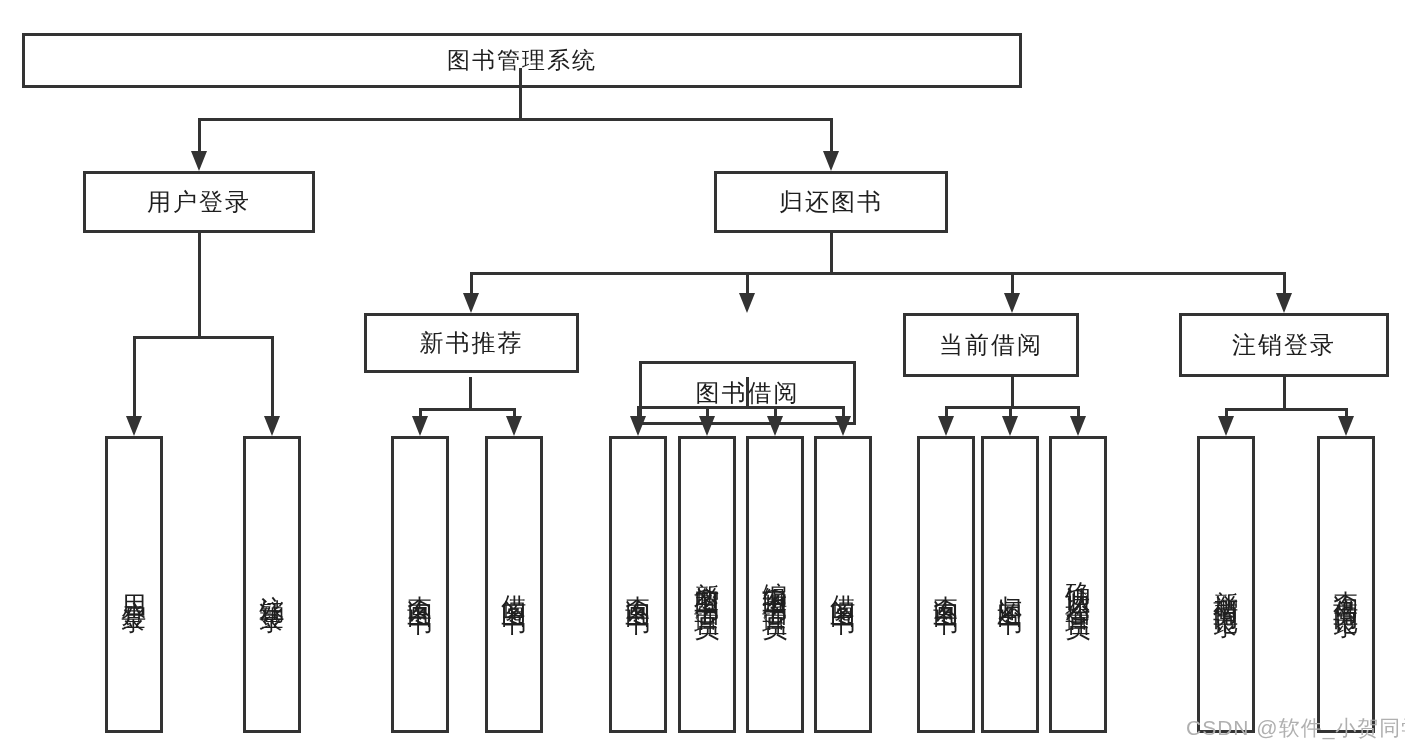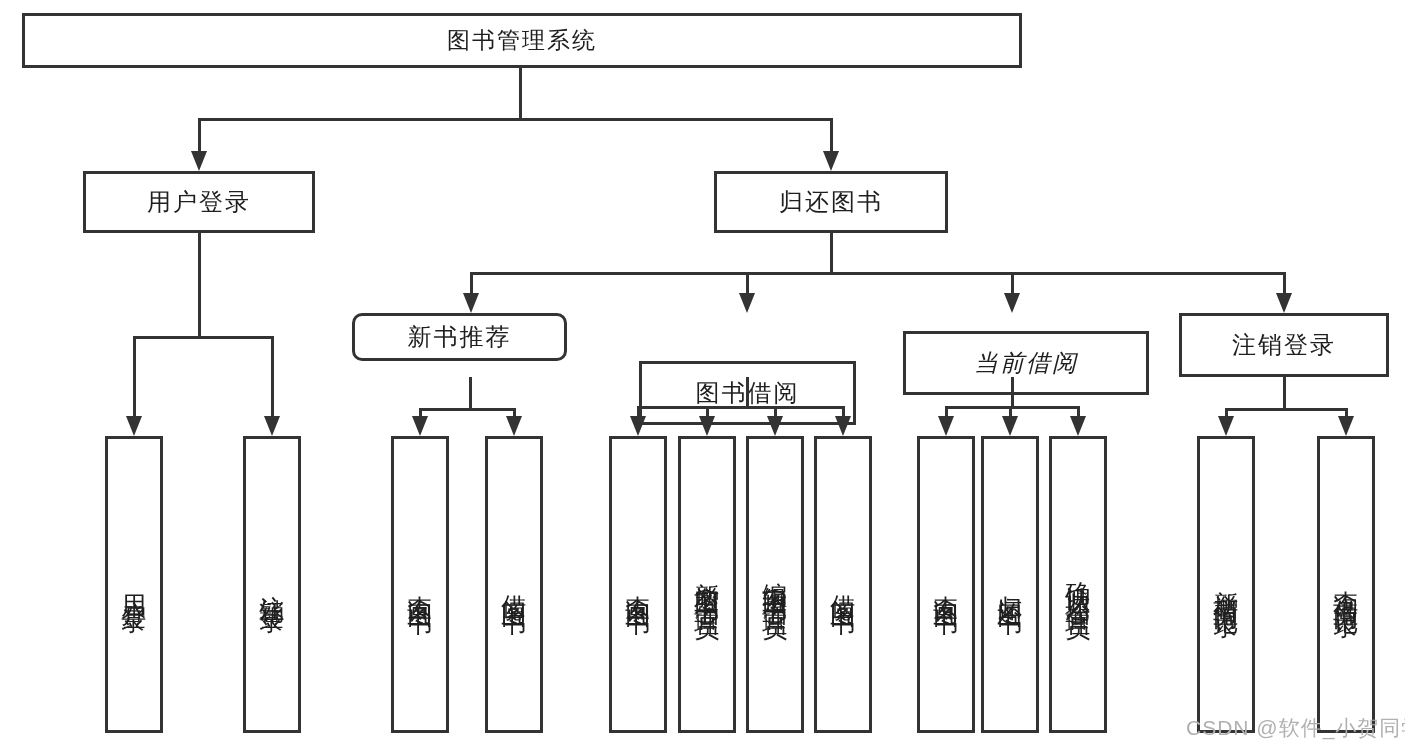--- a/index.html
+++ b/index.html
@@ -15,21 +15,21 @@
     position: absolute;
     background: #ffffff;
     border: 3px solid #333333;
     display: flex;
     align-items: center;
     justify-content: center;
     color: #1f1f1f;
     box-sizing: border-box;
   }
   .node.h { font-size: 24px; letter-spacing: 2px; }
-  .node.root { font-size: 23px; letter-spacing: 2px; }
+  .node.root { font-size: 23px; letter-spacing: 2px; margin-top: 20px; }
   .leaf .vtext {
     writing-mode: vertical-rl;
     text-orientation: mixed;
     font-size: 25px;
     line-height: 1.05;
     letter-spacing: 5px;
     white-space: nowrap;
     color: #1f1f1f;
   }
   .vline { position: absolute; width: 3px; background: #333333; }
@@ -86,27 +86,27 @@
   <div class="hline" style="left:470px; top:272px; width:816px;"></div>
   <div class="vline" style="left:470px; top:272px; height:24px;"></div>
   <div class="arrowhead" style="left:463px; top:293px;"></div>
   <div class="vline" style="left:746px; top:272px; height:24px;"></div>
   <div class="arrowhead" style="left:739px; top:293px;"></div>
   <div class="vline" style="left:1011px; top:272px; height:24px;"></div>
   <div class="arrowhead" style="left:1004px; top:293px;"></div>
   <div class="vline" style="left:1283px; top:272px; height:24px;"></div>
   <div class="arrowhead" style="left:1276px; top:293px;"></div>
 
-  <div class="node h" style="left:352px; top:313px; width:215px; height:48px;border-radius:10px;">
+  <div class="node h" style="left:364px; top:313px; width:215px; height:60px;">
     <span>新书推荐</span>
   </div>
   <div class="node h" style="left:639px; top:313px; width:217px; height:64px;margin-top:48px;">
     <span>图书借阅</span>
   </div>
-  <div class="node h" style="left:903px; top:331px; width:246px; height:64px;font-style:italic;">
+  <div class="node h" style="left:903px; top:313px; width:176px; height:64px;">
     <span>当前借阅</span>
   </div>
   <div class="node h" style="left:1179px; top:313px; width:210px; height:64px;">
     <span>注销登录</span>
   </div>
 
   <div class="vline" style="left:469px; top:377px; height:31px;"></div>
   <div class="hline" style="left:419px; top:408px; width:97px;"></div>
   <div class="vline" style="left:419px; top:408px; height:10px;"></div>
   <div class="arrowhead" style="left:412px; top:416px;"></div>

